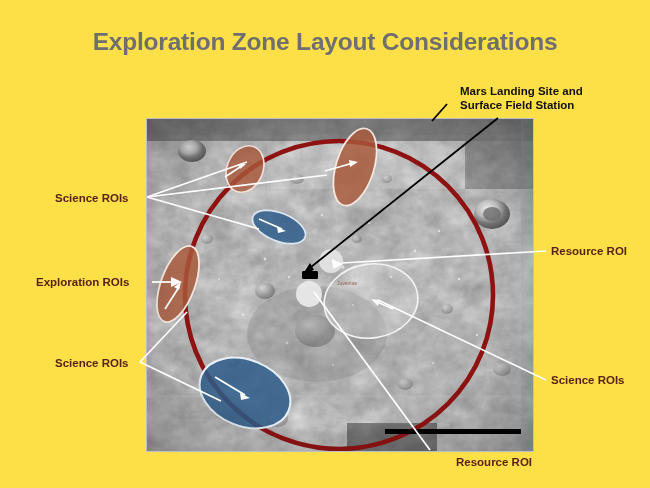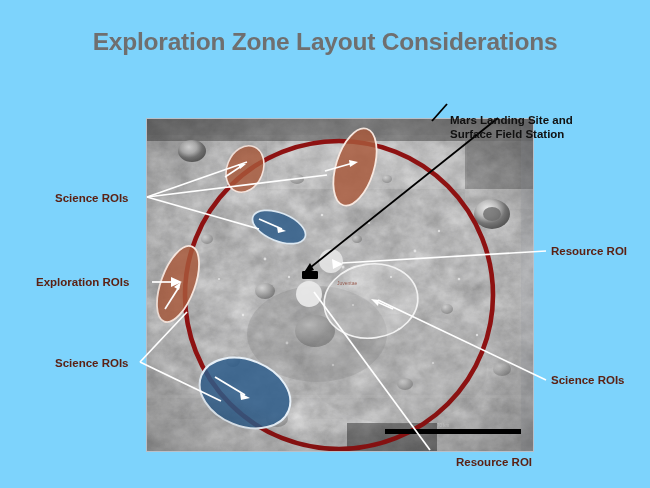--- a/index.html
+++ b/index.html
@@ -5,21 +5,21 @@
   * { box-sizing: border-box; margin: 0; padding: 0; }
   html, body {
     width: 650px; height: 488px;
     background: #ffffff;
     font-family: "Liberation Sans", sans-serif;
     overflow: hidden;
   }
   #slide {
     position: relative;
     width: 650px; height: 488px;
-    background: #7dd3fc;
+    background: #fde047;
   }
   #slide-title {
     position: absolute;
     left: 0; top: 28px;
     width: 650px;
     text-align: center;
     font-size: 24.5px;
     font-weight: bold;
     color: #6f6f6f;
     letter-spacing: -0.2px;
@@ -50,21 +50,21 @@
     color: #111111;
     white-space: normal;
     line-height: 13.5px;
   }
   .lbl-science-1 { left: 55px;  top: 192px; }
   .lbl-explore   { left: 36px;  top: 276px; }
   .lbl-science-2 { left: 55px;  top: 357px; }
   .lbl-resource-r{ left: 551px; top: 245px; }
   .lbl-science-3 { left: 551px; top: 374px; }
   .lbl-resource-b{ left: 456px; top: 456px; }
-  .lbl-landing   { left: 450px; top: 85px; width: 140px; margin-top: 29px; }
+  .lbl-landing   { left: 460px; top: 85px; width: 140px; }
 
   
   #leaders {
     position: absolute;
     left: 0; top: 0;
     width: 650px; height: 488px;
     pointer-events: none;
   }
 </style>
 </head>

